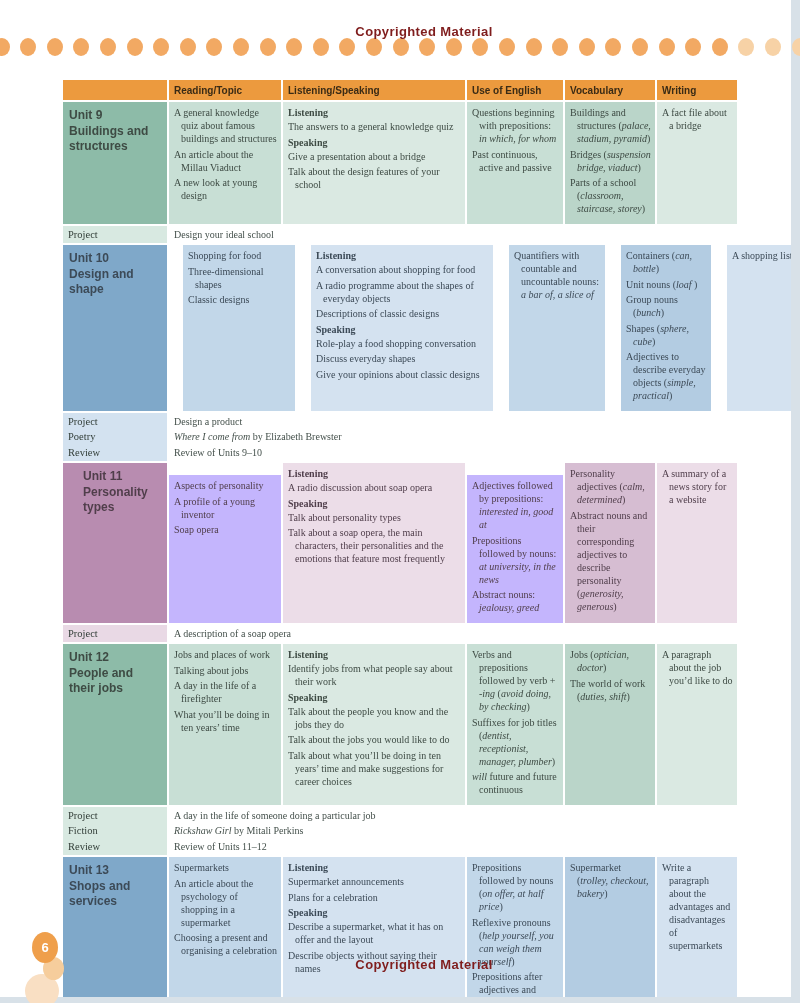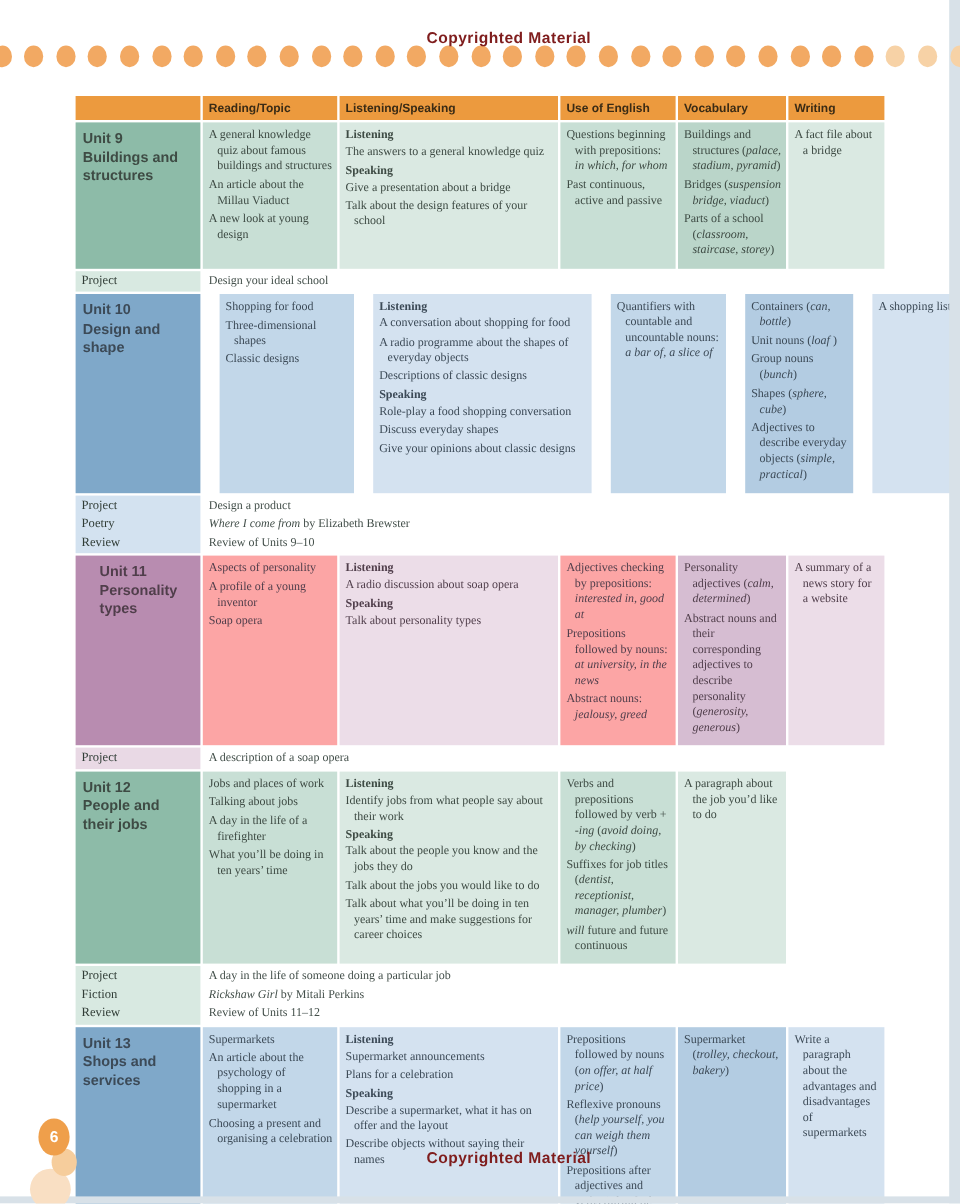--- a/index.html
+++ b/index.html
@@ -57,21 +57,21 @@
   .blue .unit-cell { color:#19395A; }
   .blue .c1, .blue .c3 { background:#C2D7E9; }
   .blue .c2, .blue .c5 { background:#D4E2F0; }
   .blue .c4 { background:#B3CCE2; }
   .label-row.blue .label-cell { background:#D3E2F0; }
 
   
   .pink .c0 { background:#B88CB0;padding-left:20px; }
   .pink.unit-row .cell { color:#503E4B; }
   .pink .unit-cell { color:#4F1641; }
-  .pink .c1, .pink .c3 { background:#fca5a5; }
+  .pink .c1, .pink .c3 { background:#c4b5fd;margin-top:12px; }
   .pink .c2, .pink .c5 { background:#ECDDE8; }
   .pink .c4 { background:#D6BDD2; }
   .label-row.pink .label-cell { background:#E9D9E5; }
 
   
   .circle { position:absolute; border-radius:50%; }
   .circle.c-big { left:25px; top:974px; width:34px; height:34px; background:#F9DFC3; z-index:1; }
   .circle.c-mid { left:43px; top:957px; width:21px; height:23px; background:#F6CD9C; z-index:2; }
   .circle.c-num { left:32px; top:932px; width:26px; height:31px; background:#EF9F4B; z-index:3;
     display:flex; align-items:center; justify-content:center;
@@ -217,23 +217,24 @@
         <div class="cell c1">
           <div class="para"><span>Aspects of personality</span></div>
           <div class="para"><span>A profile of a young inventor</span></div>
           <div class="para"><span>Soap opera</span></div>
         </div>
         <div class="cell c2">
           <div class="subhead">Listening</div>
           <div class="para"><span>A radio discussion about soap opera</span></div>
           <div class="subhead">Speaking</div>
           <div class="para"><span>Talk about personality types</span></div>
-        </div>
-        <div class="cell c3">
-          <div class="para"><span>Adjectives checking by prepositions: </span><span class="i">interested in, good at</span></div>
+          <div class="para"><span>Talk about a soap opera, the main characters, their personalities and the emotions that feature most frequently</span></div>
+        </div>
+        <div class="cell c3">
+          <div class="para"><span>Adjectives followed by prepositions: </span><span class="i">interested in, good at</span></div>
           <div class="para"><span>Prepositions followed by nouns: </span><span class="i">at university, in the news</span></div>
           <div class="para"><span>Abstract nouns: </span><span class="i">jealousy, greed</span></div>
         </div>
         <div class="cell c4">
           <div class="para"><span>Personality adjectives (</span><span class="i">calm, determined</span><span>)</span></div>
           <div class="para"><span>Abstract nouns and their corresponding adjectives to describe personality (</span><span class="i">generosity, generous</span><span>)</span></div>
         </div>
         <div class="cell c5">
           <div class="para"><span>A summary of a news story for a website</span></div>
         </div>
@@ -262,20 +263,24 @@
           <div class="para"><span>Identify jobs from what people say about their work</span></div>
           <div class="subhead">Speaking</div>
           <div class="para"><span>Talk about the people you know and the jobs they do</span></div>
           <div class="para"><span>Talk about the jobs you would like to do</span></div>
           <div class="para"><span>Talk about what you’ll be doing in ten years’ time and make suggestions for career choices</span></div>
         </div>
         <div class="cell c3">
           <div class="para"><span>Verbs and prepositions followed by verb + </span><span class="i">-ing</span><span> (</span><span class="i">avoid doing, by checking</span><span>)</span></div>
           <div class="para"><span>Suffixes for job titles (</span><span class="i">dentist, receptionist, manager, plumber</span><span>)</span></div>
           <div class="para"><span class="i">will</span><span> future and future continuous</span></div>
+        </div>
+        <div class="cell c4">
+          <div class="para"><span>Jobs (</span><span class="i">optician, doctor</span><span>)</span></div>
+          <div class="para"><span>The world of work (</span><span class="i">duties, shift</span><span>)</span></div>
         </div>
         <div class="cell c5">
           <div class="para"><span>A paragraph about the job you’d like to do</span></div>
         </div>
       </div>
       <div class="label-row green">
         <div class="label-cell">
           <div>Project</div>
           <div>Fiction</div>
           <div>Review</div>

